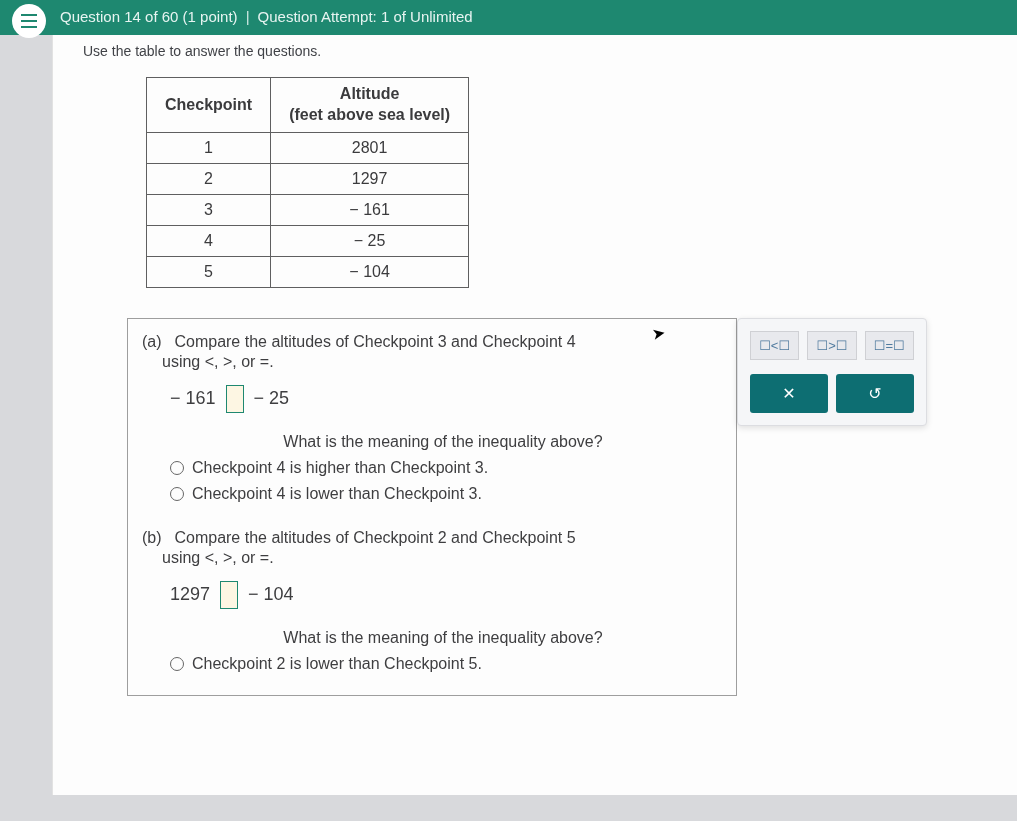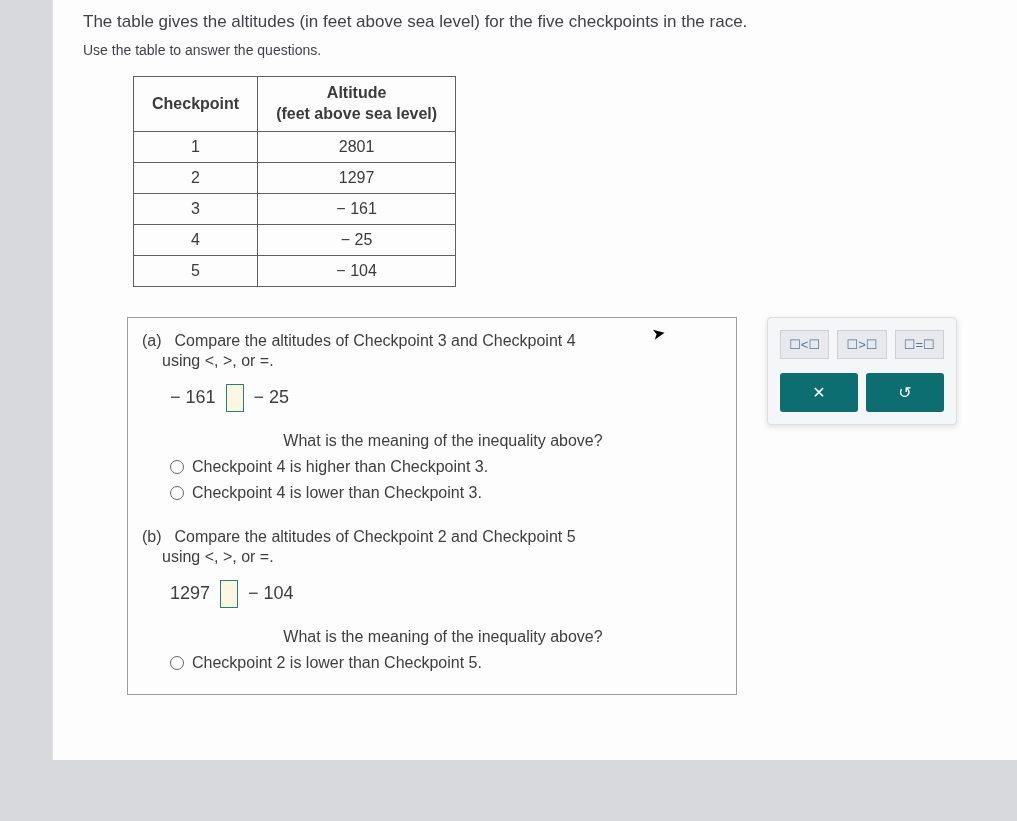--- a/index.html
+++ b/index.html
@@ -49,36 +49,35 @@
     background: #fdfdfd;
     margin: 0 0 0 52px;
     padding: 8px 30px 20px 30px;
     min-height: 760px;
     border-left: 1px solid #e2e2e2;
   }
   .intro { font-size: 17px; color: #404247; margin: 4px 0 10px 0; }
   .intro2 { font-size: 14px; color: #404247; margin: 0 0 18px 0; }
   table.data {
     border-collapse: collapse;
-    margin-left: 50px;
+    margin-left: 63px;
     margin-bottom: 30px;
   }
   table.data th, table.data td {
     border: 1px solid #5f5f60;
     padding: 6px 18px;
     text-align: center;
     font-size: 16px;
     color: #3b3b3d;
   }
   table.data th { font-weight: bold; }
   table.data th.alt { line-height: 1.3; }
   .qbox-wrap {
     display: flex;
     align-items: flex-start;
-    gap: 30px;
     padding-left: 44px;
   }
   .qbox {
     border: 1px solid #9e9e9e;
     padding: 14px 20px 18px 14px;
     width: 610px;
     font-size: 16px;
     color: #3e3e40;
   }
   .part { margin-bottom: 26px; }
@@ -133,23 +132,32 @@
     position:absolute;
     left: 652px; top: 324px;
     font-size: 16px; color:#000;
     transform: rotate(-10deg);
   }
 </style>
 </head>
 <body>
 
 <div class="page">
+  <div class="header">
+    <div class="hamburger">
+      <div></div>
+        <div></div>
+        <div></div>
+    </div>
+    <span class="q">Question 14 of 60 (1 point)</span>
+    <span class="divider">|</span>
+    <span class="q">Question Attempt: 1 of Unlimited</span>
+  </div>
 
   <div class="content">
-    <div class="intro">The table gives the altitudes (in feet above sea level) for the five checkpoints in the race.</div>
     <div class="intro2">Use the table to answer the questions.</div>
 
     <table class="data">
       <tbody>
           <tr>
         <th>Checkpoint</th>
         <th class="alt">
           <span>Altitude</span><br>
           <span>(feet above sea level)</span>
         </th>

